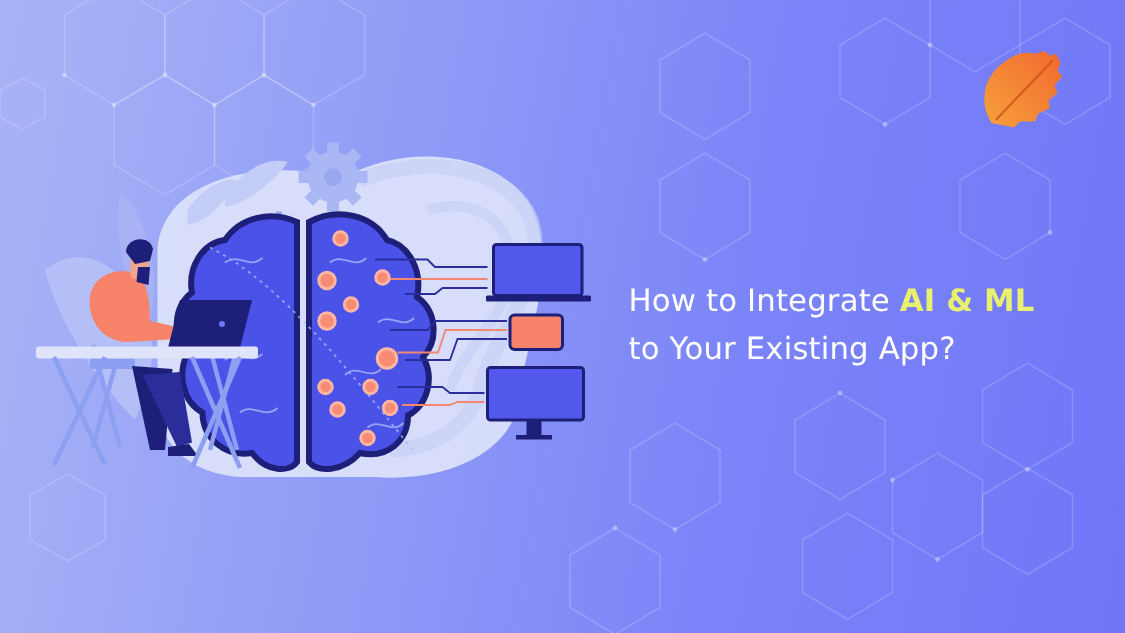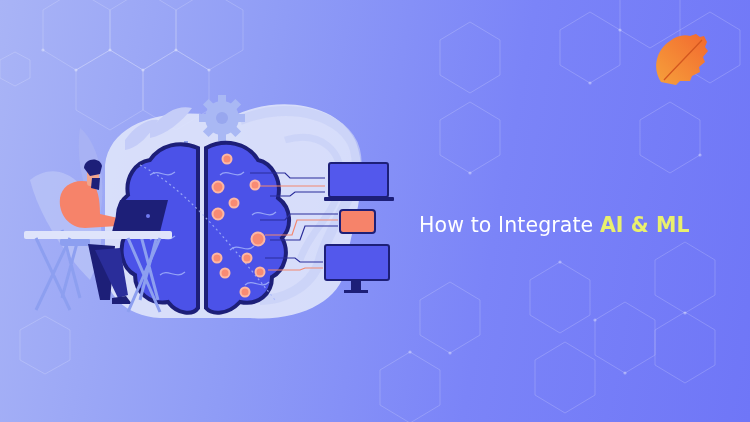--- a/index.html
+++ b/index.html
@@ -2,21 +2,21 @@
 <html><head>
 <meta charset="utf-8">
 <style>
   html,body{margin:0;padding:0;}
   body{width:750px;height:422px;overflow:hidden;font-family:"DejaVu Sans",sans-serif;}
   .banner{position:relative;width:750px;height:422px;overflow:hidden;
     background:linear-gradient(100deg,#a9b4f6 0%,#8f9cf6 35%,#7b84f8 65%,#6f76f7 100%);}
   .bg-svg,.art-svg,.logo-svg{position:absolute;left:0;top:0;}
   .headline{position:absolute;left:419px;top:184px;color:#ffffff;font-size:20.5px;line-height:32px;letter-spacing:0.1px;}
   .headline .hl{color:#e9f06d;font-weight:bold;}
-  .line{display:block;white-space:nowrap;margin-top:25px;}
+  .line{display:block;white-space:nowrap;}
 </style>
 </head>
 <body>
 
 <div class="banner">
 
   <svg class="bg-svg" width="750" height="422" viewBox="0 0 750 422">
     <g stroke="#ffffff" stroke-opacity="0.18" stroke-width="1" fill="none">
       <path d="M43 10 L76 -10 L110 10 L110 50 L76 70 L43 50 Z"></path>
       <path d="M110 10 L143 -10 L176 10 L176 50 L143 70 L110 50 Z"></path>
@@ -175,15 +175,16 @@
       </linearGradient>
     </defs>
     <path d="M661 82 C652 68 656 50 670 41 C676 36 684 34 690 36 L696 34 L700 37 L704 36 L707 42 L705 47 L708 51 L703 57 L705 62 L699 67 L700 72 L692 76 L690 81 L680 81 L676 85 Z" fill="url(#leafg)"></path>
     <path d="M664 80 C675 68 688 55 702 40" stroke="#d4571f" stroke-width="1.3" fill="none"></path>
   </svg>
 
   <div class="headline">
     <span class="line">
       <span>How to Integrate </span><span class="hl">AI &amp; ML</span>
     </span>
+    <span class="line">to Your Existing App?</span>
   </div>
 
 </div>
 
 </body></html>

